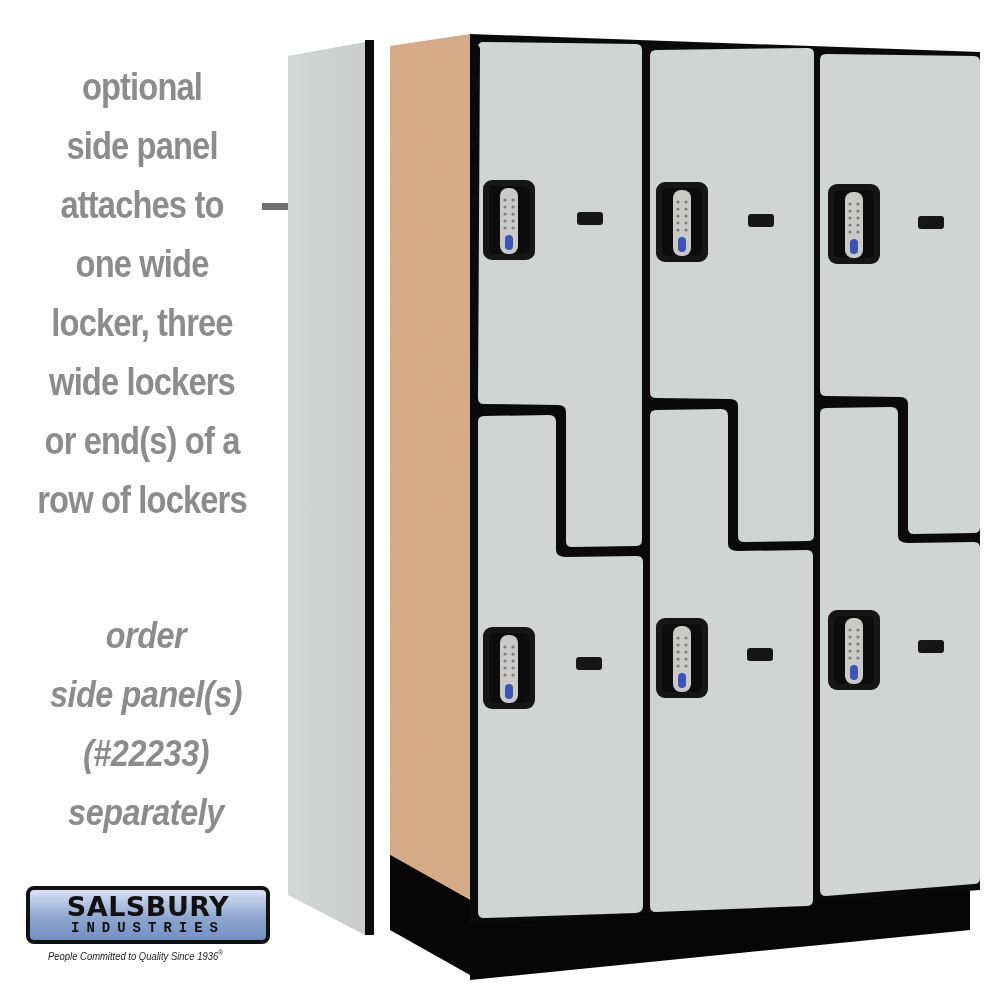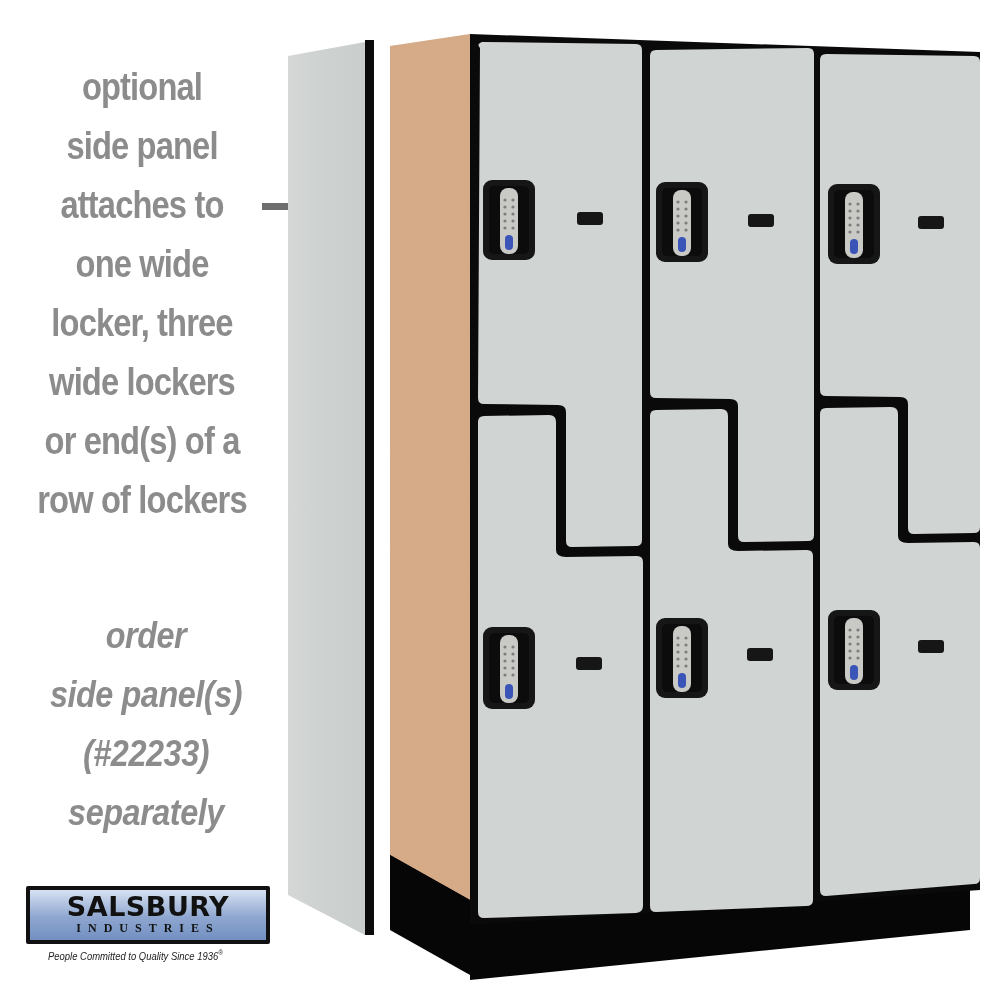--- a/index.html
+++ b/index.html
@@ -8,26 +8,26 @@
     position: absolute; left: 0; width: 284px; text-align: center;
     color: #8c8c8c; font-weight: bold; font-family: "Liberation Sans", sans-serif;
   }
   .caption-top { top: 58px; font-size: 38px; line-height: 59px; letter-spacing: -1px; transform: scaleX(0.86); transform-origin: center top; }
   .caption-top div { white-space: nowrap; }
   .caption-bottom { top: 606px; font-size: 36px; line-height: 59px; font-style: italic; letter-spacing: -0.5px; left: 6px; width: 280px; transform: scaleX(0.9); transform-origin: center top; }
   .caption-bottom div { white-space: nowrap; }
   .scene { position: absolute; left: 0; top: 0; }
   .logo {
     position: absolute; left: 26px; top: 886px; width: 244px; height: 58px;
-    border: 4px solid #111; border-radius: 2px;
+    border: 4px solid #111; border-radius: 8px;
     background: linear-gradient(#d6e1f2, #8ea6cf 55%, #7290c2);
     box-sizing: border-box; text-align: center;
   }
   .logo-name { font-family: "DejaVu Sans", sans-serif; font-weight: bold; font-size: 27px; color: #111; letter-spacing: 0.5px; line-height: 30px; margin-top: 2px; }
-  .logo-sub { font-family: Liberation Serif, serif; font-weight: bold; font-size: 12px; color: #111; letter-spacing: 7px; line-height: 12px; }
+  .logo-sub { font-family: Liberation Mono, monospace; font-weight: bold; font-size: 14px; color: #111; letter-spacing: 7px; line-height: 12px; }
   .tagline { position: absolute; left: 48px; top: 949px; font-size: 10.5px; font-style: italic; color: #222; font-family: "Liberation Sans", sans-serif; transform: scaleX(0.9); transform-origin: left top; white-space: nowrap; }
   .tagline sup { font-size: 7px; }
 </style>
 </head>
 <body>
 
 <div class="caption caption-top">
   <div>optional</div>
   <div>side panel</div>
   <div>attaches to</div>

